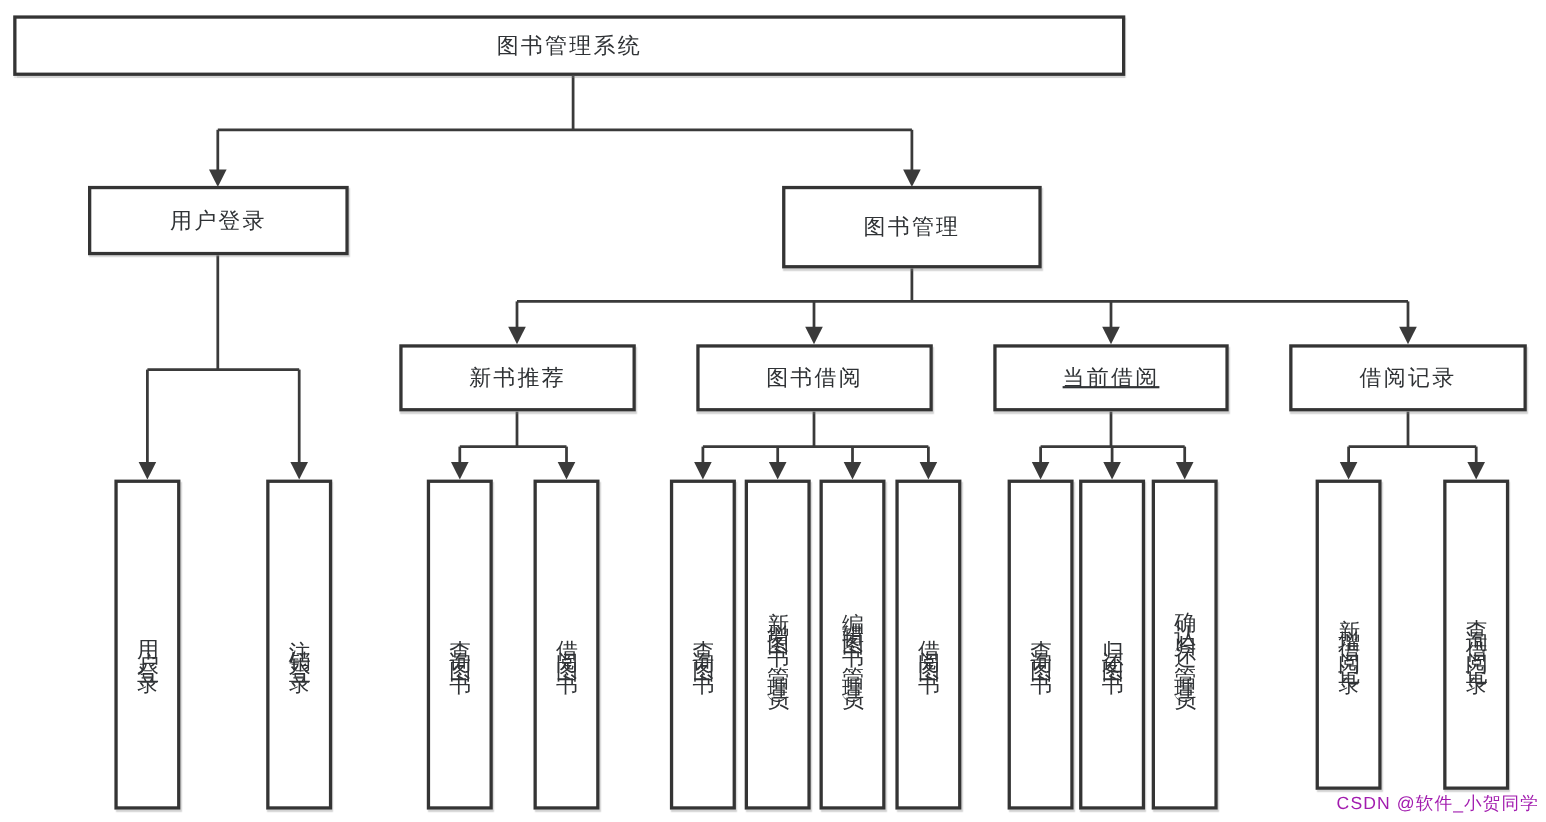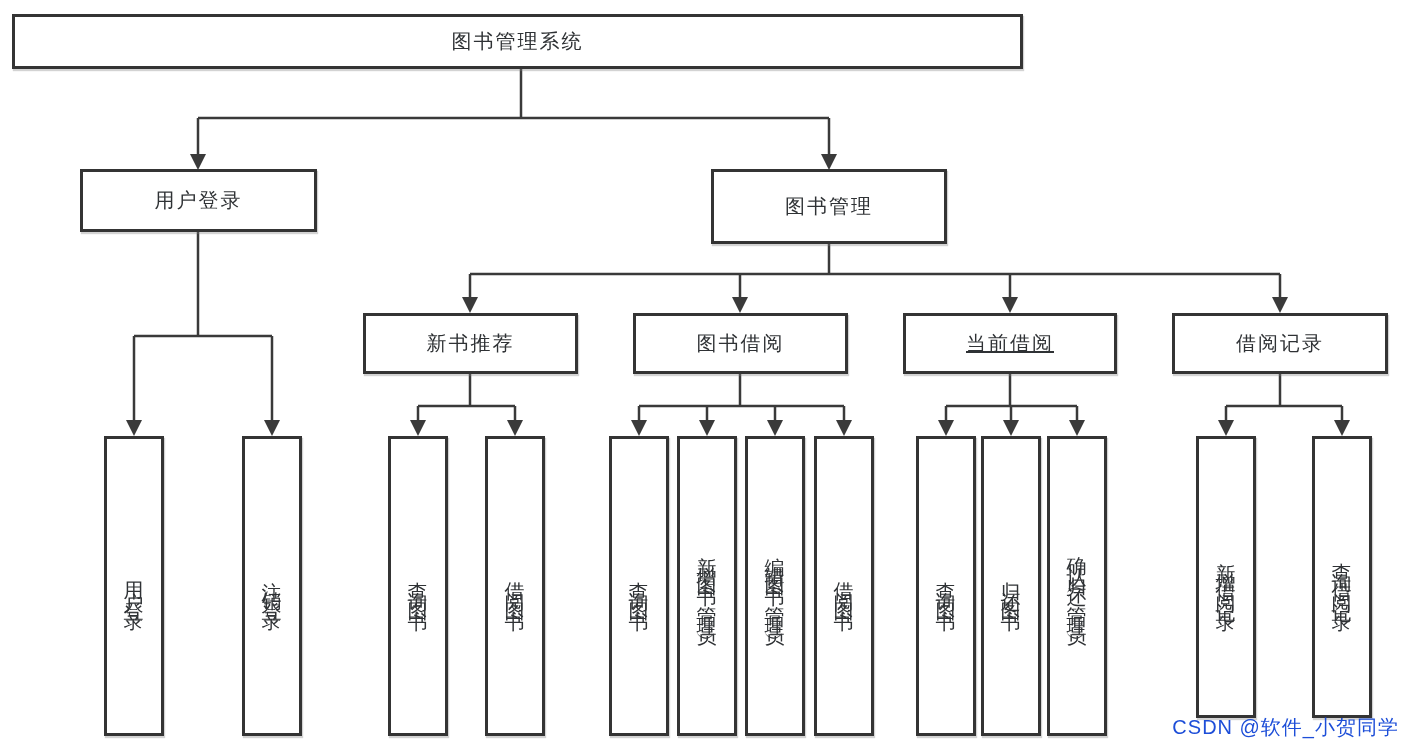--- a/index.html
+++ b/index.html
@@ -41,23 +41,23 @@
     text-orientation: mixed;
     font-size: 20px;
     letter-spacing: 10px;
     line-height: 1;
     white-space: normal;
   }
   .watermark {
     position: absolute;
     right: 6px;
     bottom: 6px;
-    font-size: 20px;
+    font-size: 16px;
     letter-spacing: 1px;
-    color: #1d4ed8;
+    color: #a21caf;
   }
 </style>
 </head>
 <body>
 
 <div class="canvas">
 
   <svg class="connectors" viewBox="0 0 1405 747">
 
     <g>

